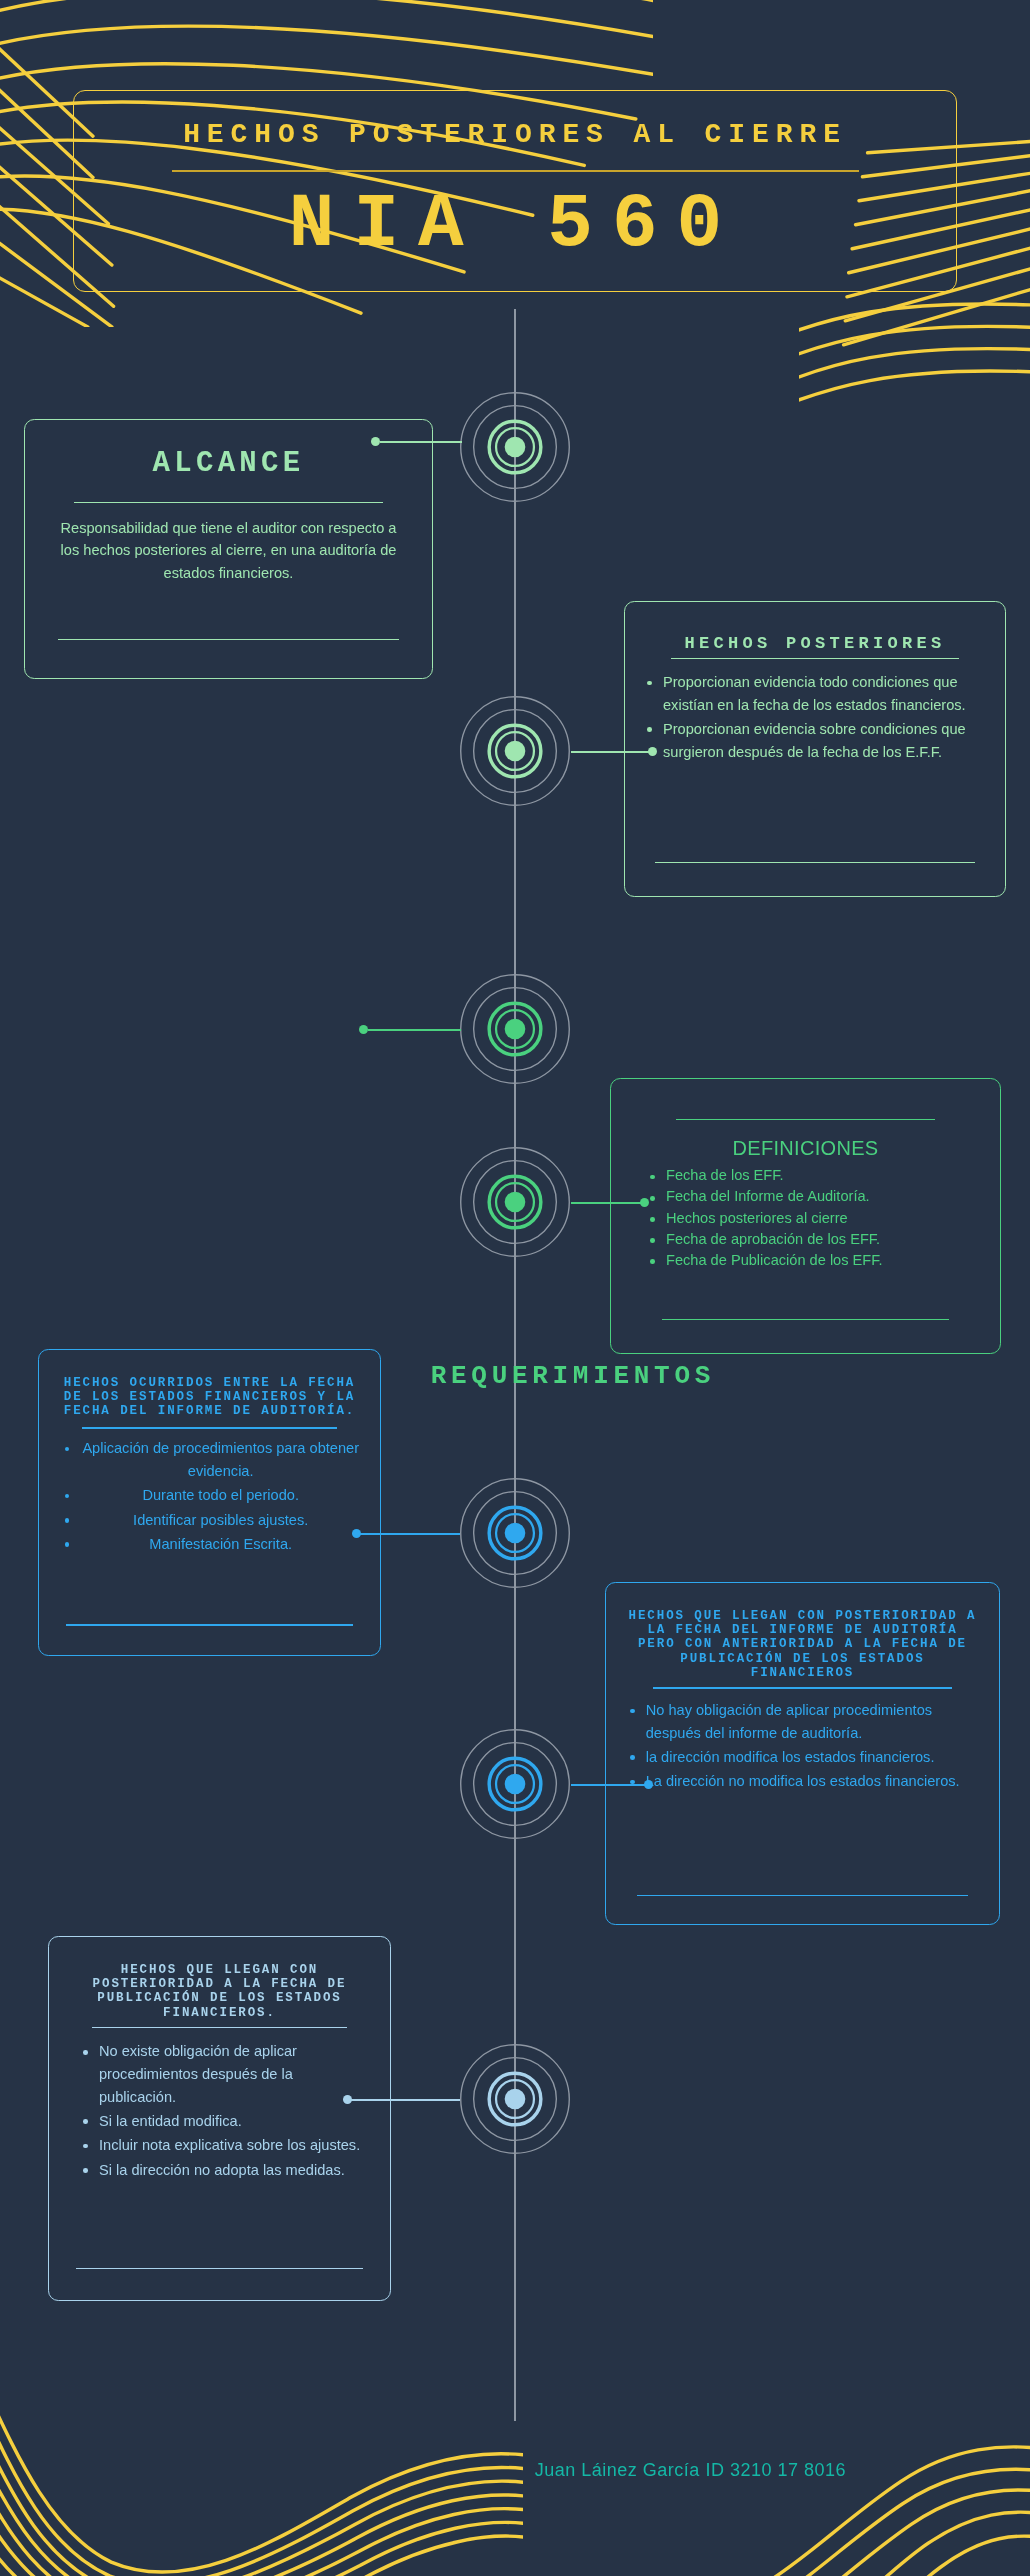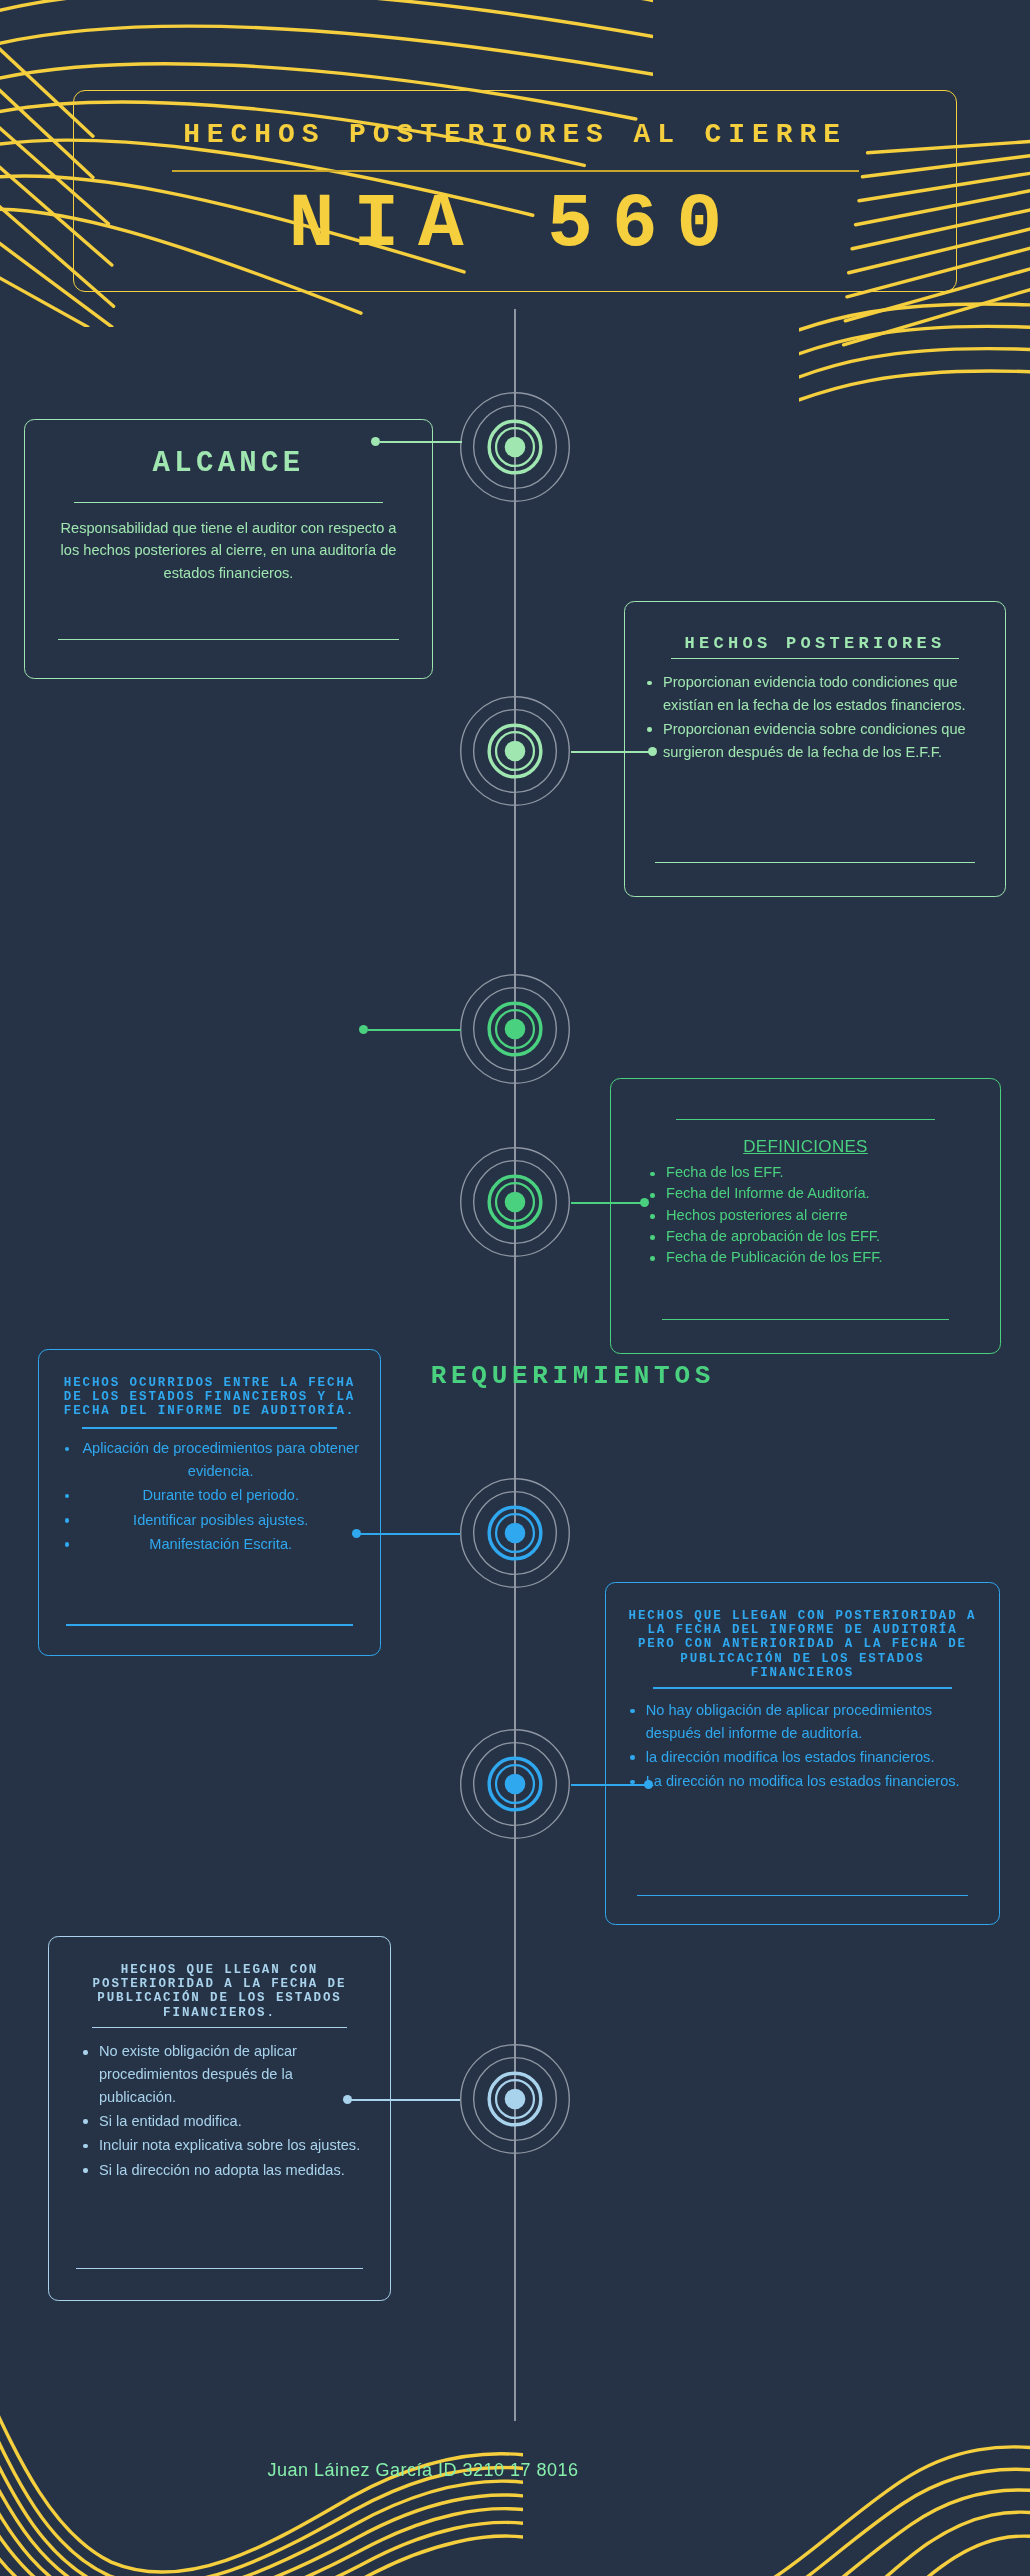--- a/index.html
+++ b/index.html
@@ -76,23 +76,22 @@
   .title-small {
     font-family: "Liberation Mono", monospace;
     font-weight: bold;
     letter-spacing: 1.9px;
     text-align: center;
     line-height: 1.15;
     font-size: 12.5px;
   }
   .title-plain {
     text-align: center;
-    font-size: 17px;
+    font-size: 20px;
     letter-spacing: 0.3px;
-    text-decoration: underline;
   }
   .body-text {
     font-size: 14.6px;
     line-height: 1.55;
     text-align: center;
   }
   ul.bullets {
     list-style: none;
     margin: 3.4px 0 0 0;
     padding: 0;
@@ -157,22 +156,22 @@
     font-size: 26px;
     letter-spacing: 4.7px;
     font-family: "Liberation Mono", monospace;
     font-weight: bold;
   }
 
   
   #footer {
     position: absolute;
     left: 0; top: 2460px; width: 846px;
-    text-align: center;
-    color: #86efac;
+    text-align: right;
+    color: #14b8a6;
     font-size: 18px;
     letter-spacing: 0.5px;
   }
 
   
   .c-mint  { color: #9fe6b0; border-color: #9fe6b0; }
   .c-mint  .rule { background: #9fe6b0; }
   .c-green { color: #4ad17f; border-color: #4ad17f; }
   .c-green .rule { background: #4ad17f; }
   .c-blue  { color: #2fa8ef; border-color: #2fa8ef; }

